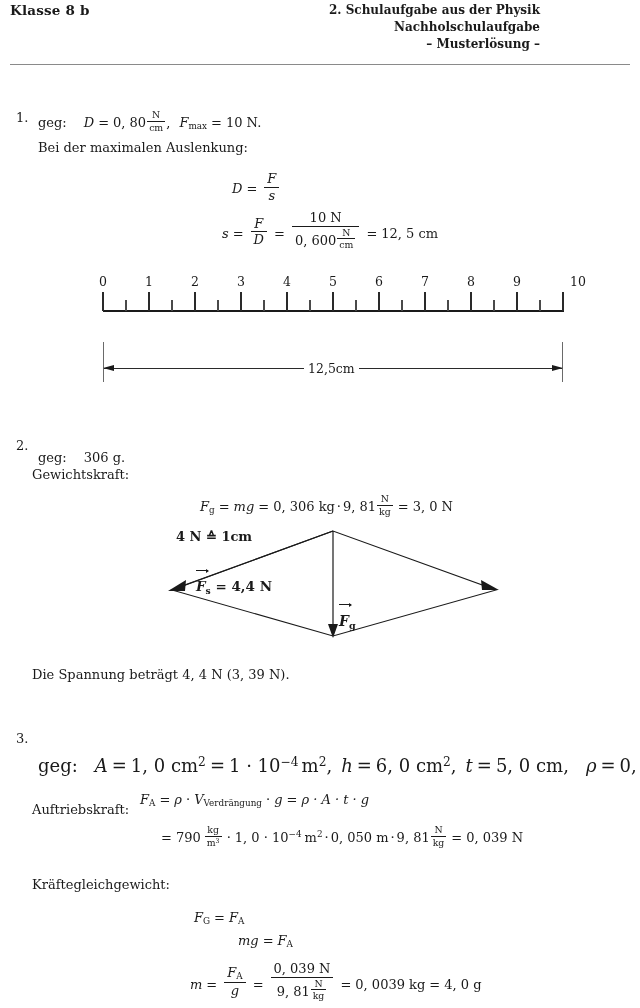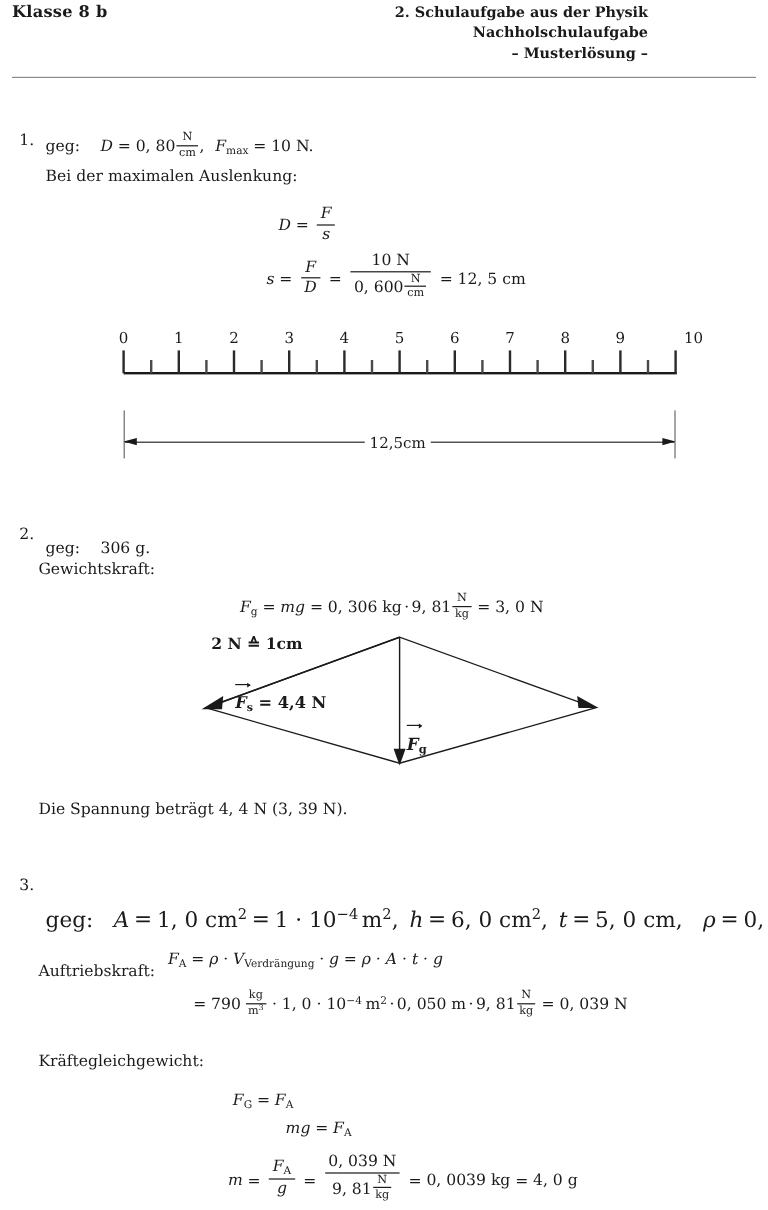--- a/index.html
+++ b/index.html
@@ -206,21 +206,21 @@
 
       <line x1="333" y1="11" x2="182" y2="66" stroke="#1a1a1a" stroke-width="1.2"></line>
       <polygon points="168,71 186,60 185,71" fill="#1a1a1a"></polygon>
 
       <line x1="333" y1="11" x2="333" y2="106" stroke="#1a1a1a" stroke-width="1.2"></line>
       <polygon points="333,118 328,104 338,104" fill="#1a1a1a"></polygon>
 
       <polygon points="499,70 481,60 482,70" fill="#1a1a1a"></polygon>
     </svg>
   </div>
-  <div class="force-legend">2 N  ≙  1cm</div>
+  <div class="force-legend">4 N  ≙  1cm</div>
   <div class="force-lbl-fs">
     <i class="v"><span class="vec"><span class="arw"></span><span>F</span></span><sub>s</sub></i><span> = 4,4 N</span>
   </div>
   <div class="force-lbl-fg">
     <i class="v"><span class="vec"><span class="arw"></span><span>F</span></span><sub>g</sub></i>
   </div>
 
   <div class="para" style="left:32px; top:667px;">Die Spannung beträgt 4, 4 N (3, 39 N).</div>
 
   <div class="itemnum" style="left:16px; top:731px;">3.</div>

